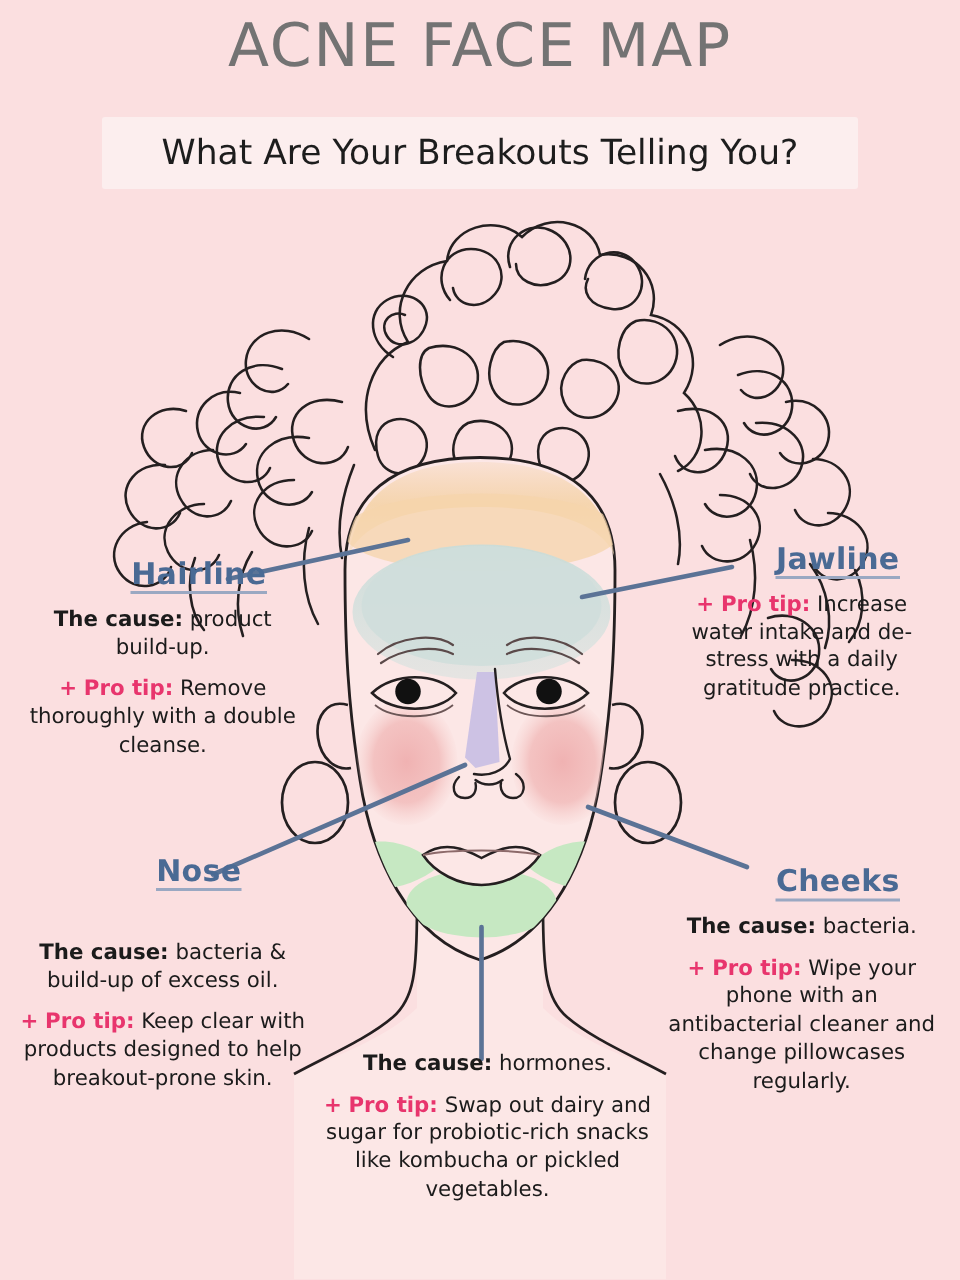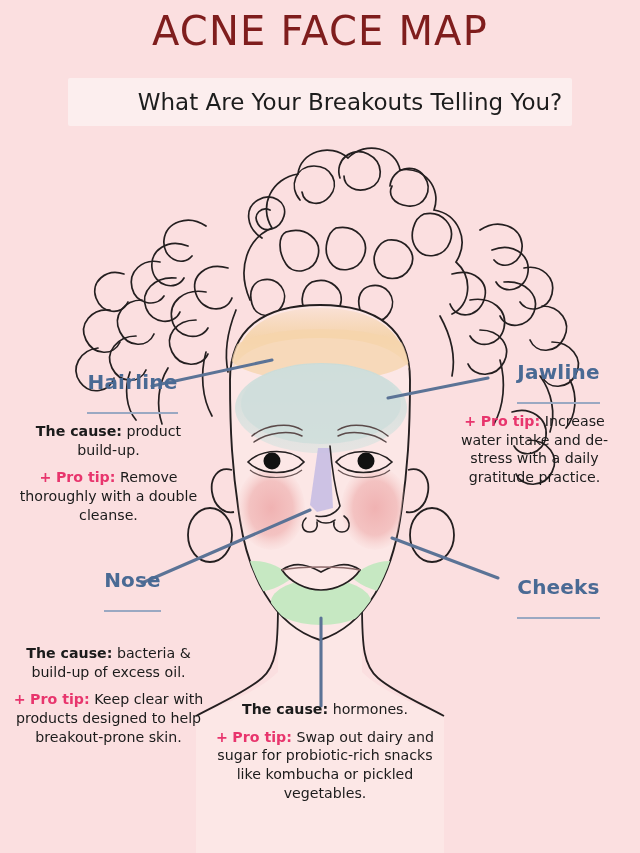--- a/index.html
+++ b/index.html
@@ -7,42 +7,42 @@
     width:640px;height:853px;
     background:#fbdfe0;
     font-family:"DejaVu Sans","Liberation Sans",sans-serif;
     overflow:hidden;position:relative;
   }
   #stage{position:relative;width:640px;height:853px;}
 
   
   .title{
     position:absolute;top:8px;left:0;width:640px;text-align:center;
-    font-size:40px;letter-spacing:1.2px;color:#7f1d1d;
+    font-size:40px;letter-spacing:1.2px;color:#737373;
     font-family:"DejaVu Sans","Liberation Sans",sans-serif;
     font-weight:400;
   }
   .subtitle-band{
     position:absolute;top:78px;left:68px;width:504px;height:48px;
     background:#fceeee;border-radius:2px;
   }
   .subtitle{
     position:absolute;top:78px;left:68px;width:504px;height:48px;
     display:flex;align-items:center;justify-content:center;
-    font-size:23px;color:#1d1d1d;font-weight:400;padding-left:30px;
+    font-size:23px;color:#1d1d1d;font-weight:400;
   }
 
   
   #art{position:absolute;top:0;left:0;width:640px;height:853px;}
 
   
   .block{position:absolute;text-align:center;color:#1b1b1b;}
   .blk-head{
     font-size:20px;font-weight:700;color:#4a6a94;
-    display:inline-block;padding-bottom:18px;
+    display:inline-block;padding-bottom:0;
     border-bottom:2px solid #9aa8c2;margin-bottom:8px;
     letter-spacing:.2px;
     margin-left:48px;
   }
   .blk-body{font-size:14.2px;line-height:1.32;}
   .blk-body p{margin:0 0 9px 0;}
   .blk-body p:last-child{margin-bottom:0;}
   .lbl{font-weight:700;}
   .plus{color:#e8356d;font-weight:700;}
   .pro{color:#e8356d;font-weight:700;}
@@ -274,20 +274,29 @@
         <span class="plus">+</span>
         <span class="pro">Pro tip:</span>
         <span>Keep clear with products designed to help breakout-prone skin.</span>
       </p>
     </div>
   </div>
 
   <div class="block" id="b-cheeks">
     <div class="blk-head">Cheeks</div>
     <div class="blk-body">
+      <p>
+        <span class="lbl">The cause:</span>
+        <span>bacteria.</span>
+      </p>
+      <p>
+        <span class="plus">+</span>
+        <span class="pro">Pro tip:</span>
+        <span>Wipe your phone with an antibacterial cleaner and change pillowcases regularly.</span>
+      </p>
     </div>
   </div>
 
   <div class="block" id="b-chin">
     <div class="blk-body">
       <p>
         <span class="lbl">The cause:</span>
         <span>hormones.</span>
       </p>
       <p>

